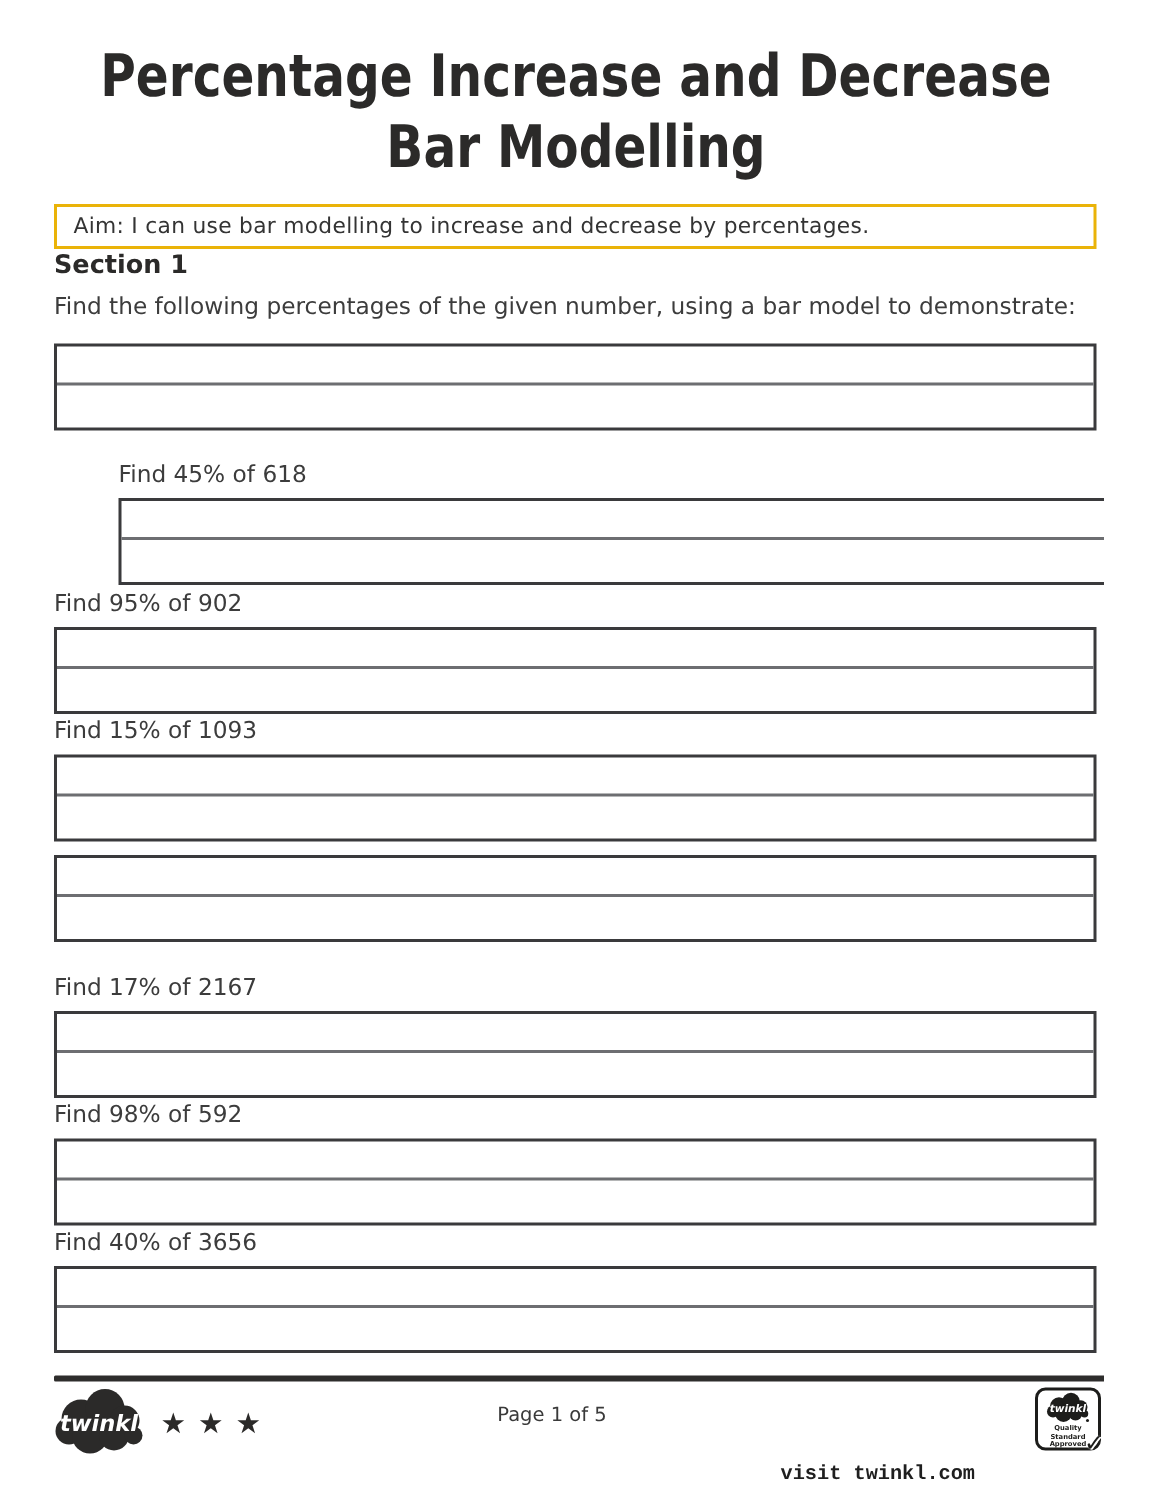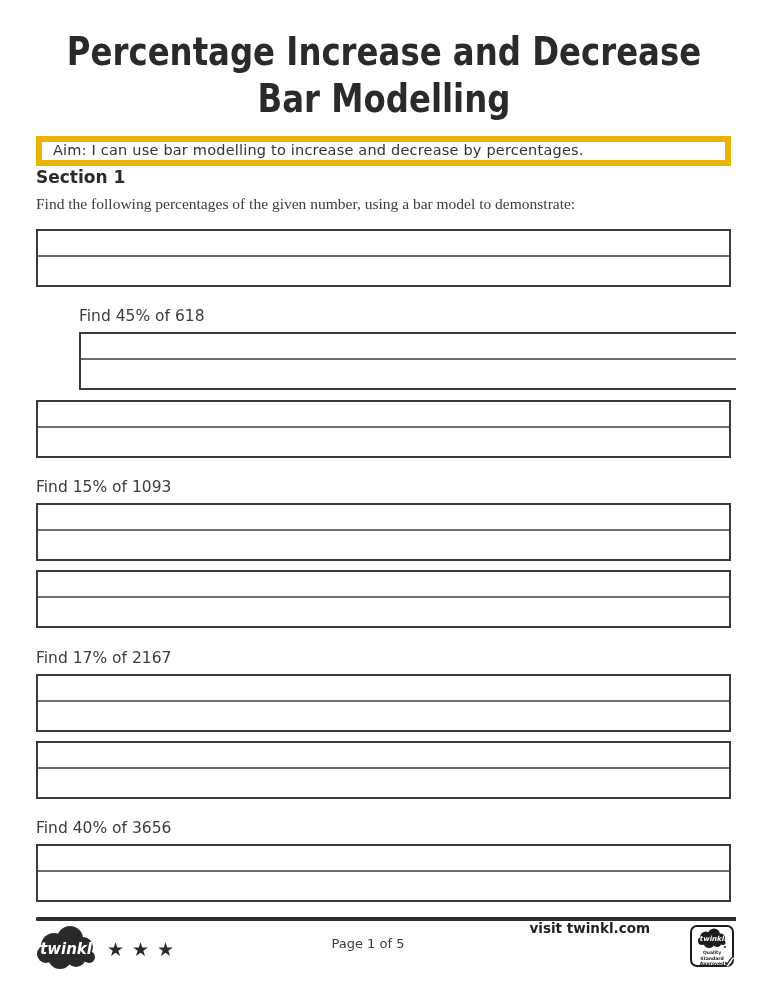--- a/index.html
+++ b/index.html
@@ -16,31 +16,31 @@
 
   .title{
     position:absolute;top:28px;left:0;width:768px;text-align:center;
     font-weight:700;font-size:39px;line-height:47px;color:var(--ink);
     transform:scaleX(0.83);transform-origin:50% 0;
   }
   .title span{display:block;}
 
   .aim-box{
     position:absolute;left:36px;top:136px;width:695px;height:30px;
-    border:6px solid #eab308;display:flex;
+    border:2px solid #eab308;display:flex;align-items:center;
     padding-left:11px;font-size:14.5px;color:#343434;letter-spacing:.2px;
   }
 
   .section-heading{
     position:absolute;left:36px;top:167px;
     font-size:17px;font-weight:700;color:var(--ink);
   }
   .instruction{
     position:absolute;left:36px;top:195px;
-    font-size:15.5px;color:var(--text);font-family:Liberation Serif, serif;
+    font-size:15.5px;color:var(--text);
   }
 
   .problem{position:absolute;left:36px;width:695px;}
   .problem-label{font-size:15.5px;line-height:18px;color:var(--text);}
   .bar-box{
     margin-top:7px;width:695px;height:58px;
     border:2px solid var(--box-border);background:#fff;
     display:flex;flex-direction:column;
   }
   .bar-row-top{height:26px;border-bottom:2px solid var(--box-divider);}
@@ -53,22 +53,22 @@
   .twinkl-logo{position:absolute;left:33px;top:925px;}
   .stars{
     position:absolute;left:107px;top:938px;
     font-size:19px;letter-spacing:8px;color:var(--ink);white-space:nowrap;
   }
   .page-label{
     position:absolute;left:0;right:0;top:936px;text-align:center;
     font-size:13px;color:#3a3a3a;
   }
   .visit-label{
-    position:absolute;right:86px;top:920px;
-    font-size:13.5px;font-weight:700;color:#1f1f1f;
+    position:absolute;right:86px;top:976px;
+    font-size:13.5px;font-weight:700;color:#1f1f1f;font-family:Liberation Mono, monospace;
   }
   .badge{
     position:absolute;left:690px;top:925px;width:44px;height:42px;
     border:2px solid #1d1d1b;border-radius:7px;background:#fff;
     text-align:center;
   }
   .badge-cloud{display:block;margin:1px auto 0 auto;}
   .badge-line{font-size:4.5px;line-height:5.5px;color:#1d1d1b;font-weight:700;}
   .badge-check{
     position:absolute;right:-4px;bottom:-5px;
@@ -103,20 +103,21 @@
 
     <div class="problem" style="top: 307.3px; margin-left: 43px;">
       <div class="problem-label">Find 45% of 618</div>
       <div class="bar-box">
         <div class="bar-row-top"></div>
         <div class="bar-row-bottom"></div>
       </div>
     </div>
 
     <div class="problem" style="top: 392.6px;">
+      <div class="problem-label">Find 95% of 902</div>
       <div class="bar-box">
         <div class="bar-row-top"></div>
         <div class="bar-row-bottom"></div>
       </div>
     </div>
 
     <div class="problem" style="top: 477.9px;">
       <div class="problem-label">Find 15% of 1093</div>
       <div class="bar-box">
         <div class="bar-row-top"></div>
@@ -133,20 +134,21 @@
 
     <div class="problem" style="top: 648.5px;">
       <div class="problem-label">Find 17% of 2167</div>
       <div class="bar-box">
         <div class="bar-row-top"></div>
         <div class="bar-row-bottom"></div>
       </div>
     </div>
 
     <div class="problem" style="top: 733.8px;">
+      <div class="problem-label">Find 98% of 592</div>
       <div class="bar-box">
         <div class="bar-row-top"></div>
         <div class="bar-row-bottom"></div>
       </div>
     </div>
 
     <div class="problem" style="top: 819.1px;">
       <div class="problem-label">Find 40% of 3656</div>
       <div class="bar-box">
         <div class="bar-row-top"></div>

